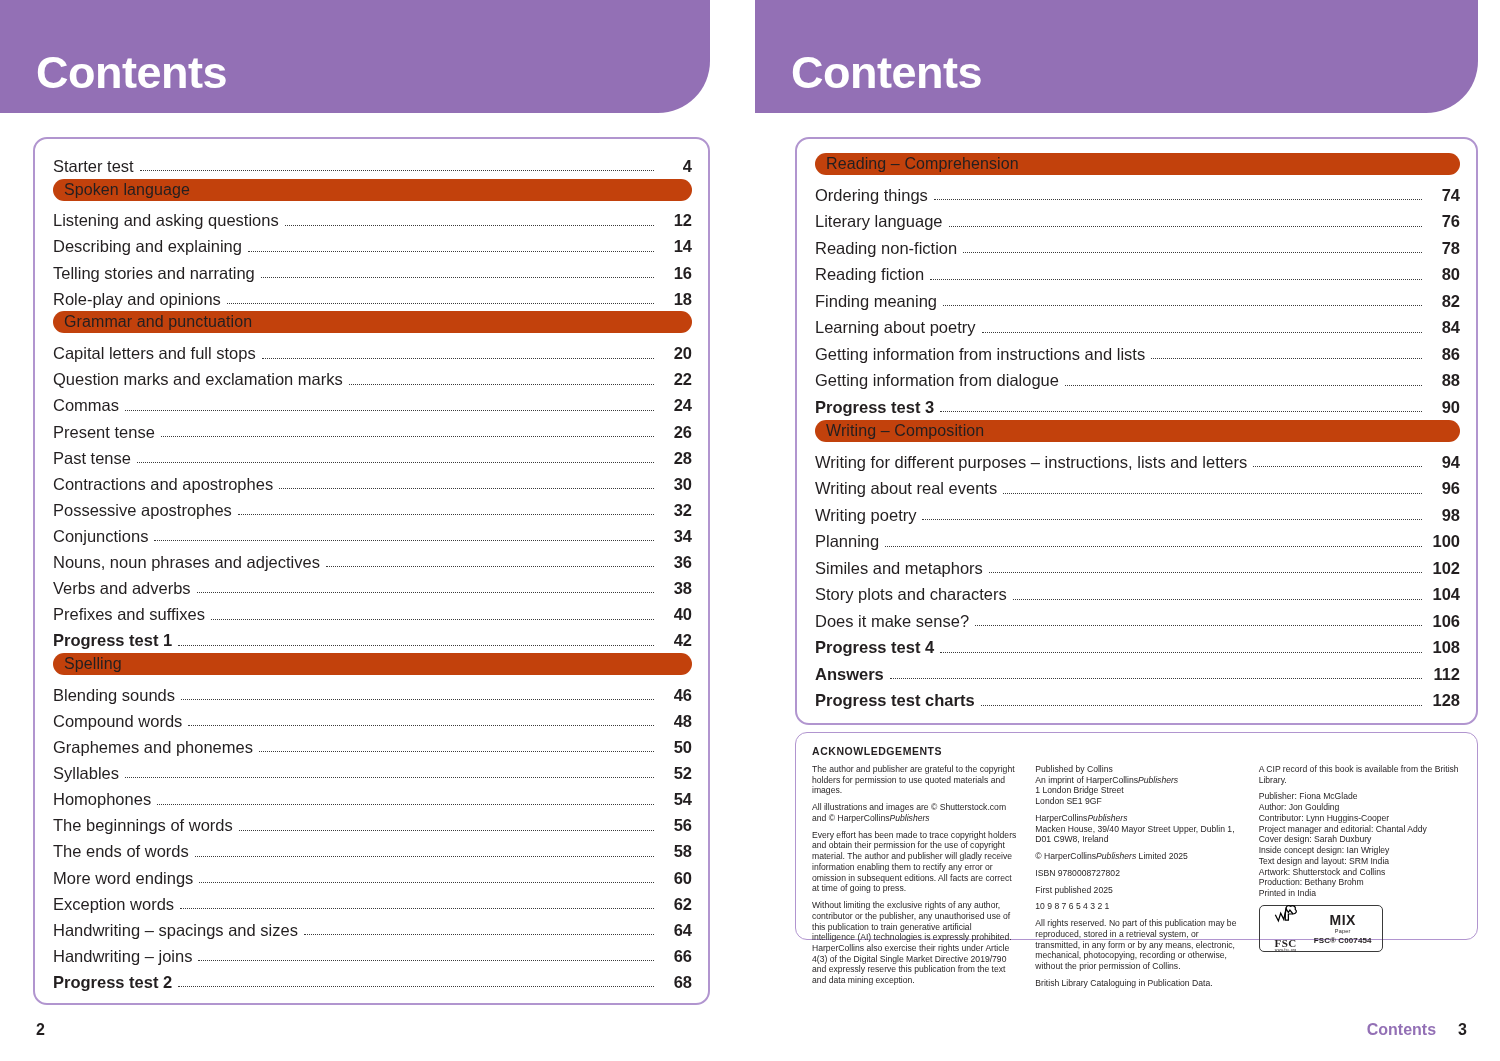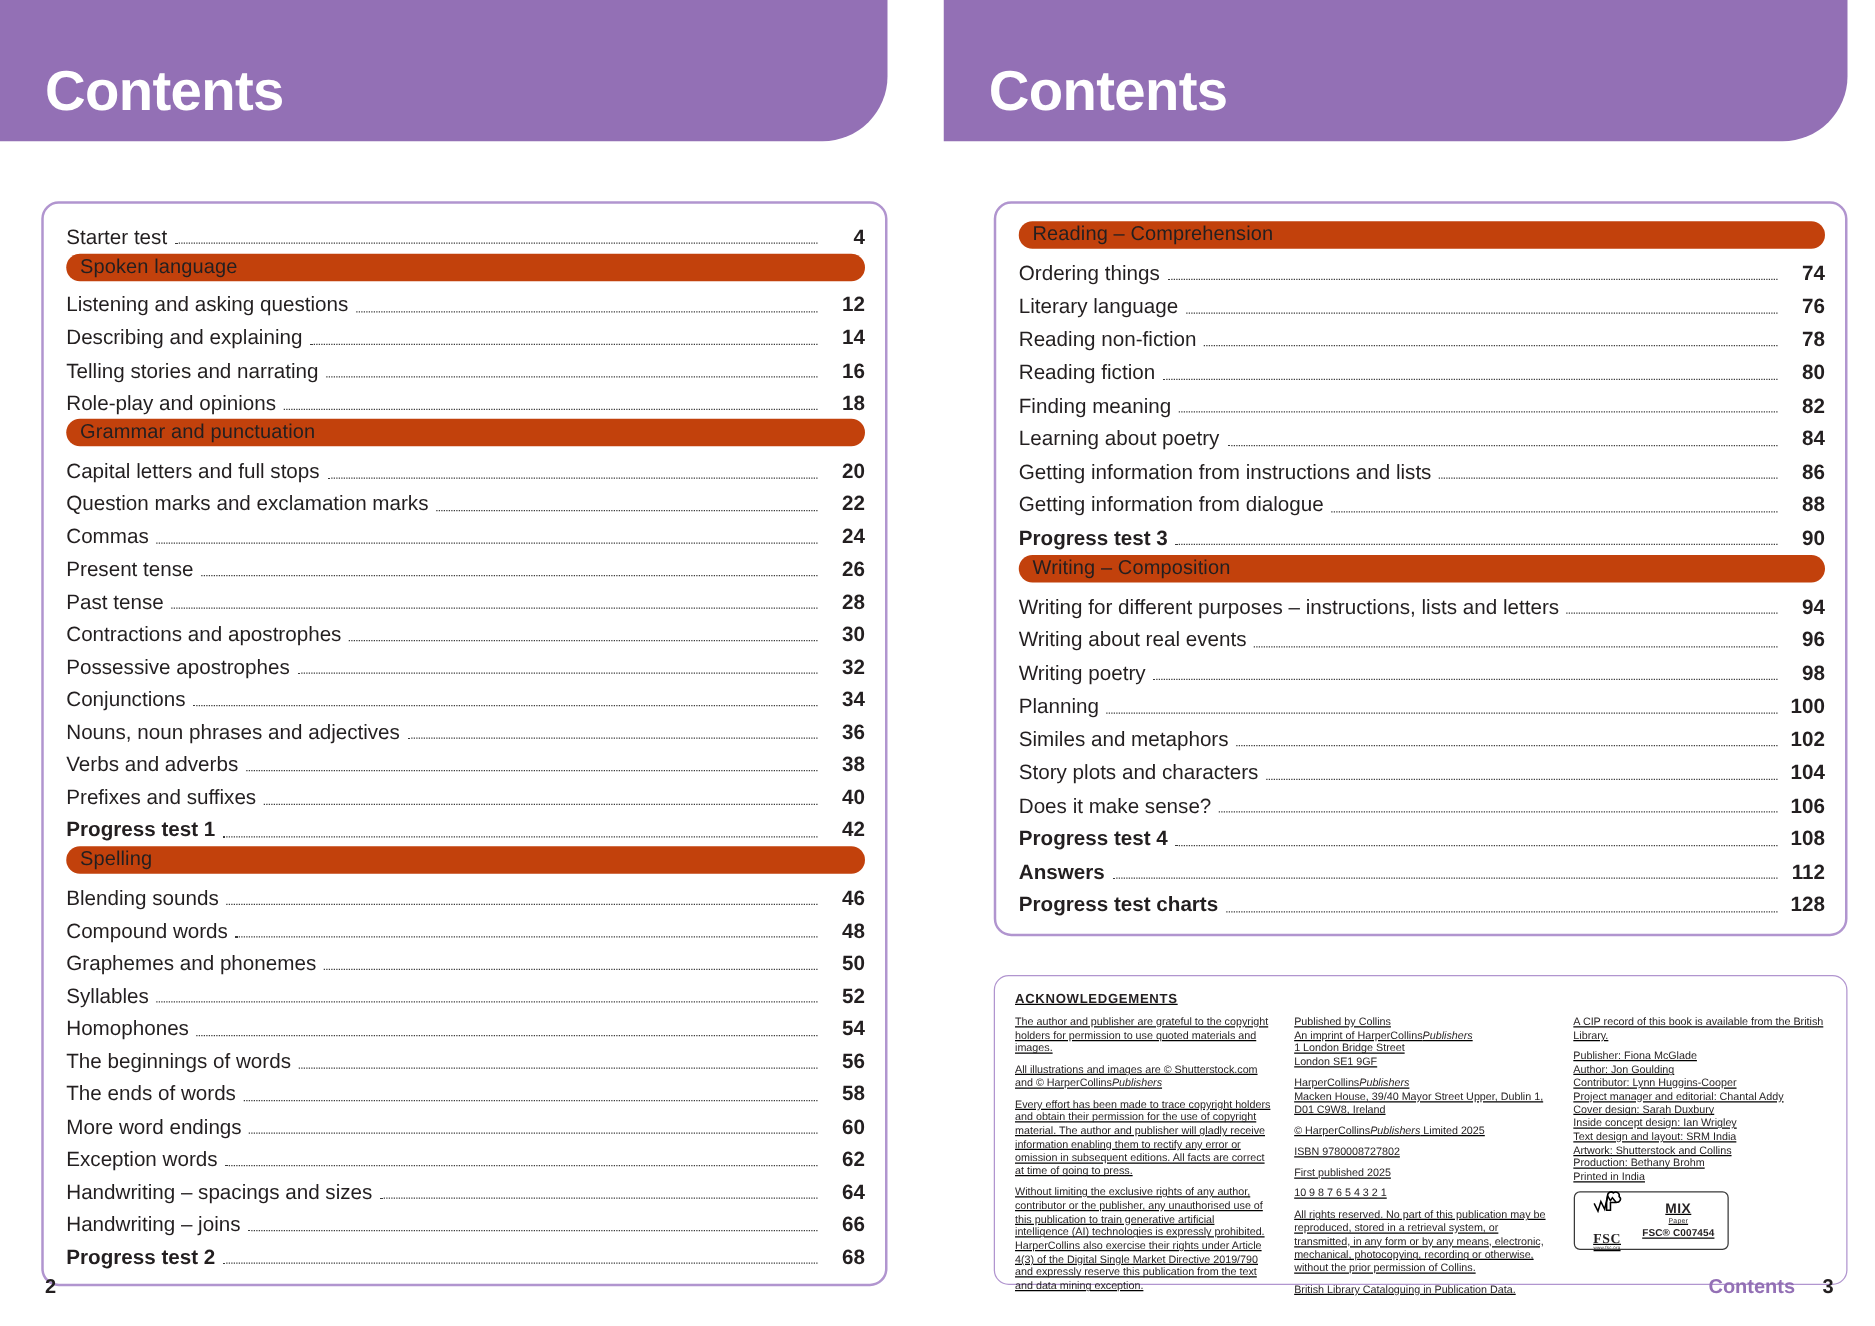--- a/index.html
+++ b/index.html
@@ -53,21 +53,20 @@
     line-height: 1;
   }
 
   
   .toc-card {
     position: absolute;
     border: 2px solid #b195cf;
     border-radius: 14px;
     box-sizing: border-box;
     background: #ffffff;
-    margin-top: 24px;
   }
   .page-left .toc-card {
     left: 33px;
     top: 137px;
     width: 677px;
     height: 868px;
     padding: 10px 16px 10px 18px;
   }
   .page-right .toc-card {
     left: 45px;
@@ -123,29 +122,28 @@
     font-weight: normal;
     font-size: 16px;
     color: #231f20;
     letter-spacing: 0.1px;
   }
 
   
   .ack-card {
     position: absolute;
     left: 45px;
-    top: 780px;
+    top: 732px;
     width: 683px;
-    height: 248px;
+    height: 208px;
     box-sizing: border-box;
     border: 1.6px solid #b195cf;
     border-radius: 12px;
     padding: 12px 14px 8px 16px;
     background: #ffffff;
-    text-decoration: underline;
   }
   .ack-title {
     font-size: 10.5px;
     font-weight: bold;
     letter-spacing: 0.55px;
     color: #231f20;
     margin-bottom: 7px;
   }
   .ack-cols {
     display: flex;
@@ -183,21 +181,21 @@
     letter-spacing: 0.5px;
     line-height: 1;
     margin-top: 14px;
   }
   .fsc-url { font-size: 3.6px; letter-spacing: 0.2px; line-height:1; }
   .fsc-right {
     flex: 1;
     text-align: center;
     line-height: 1.15;
   }
-  .fsc-mix { font-size: 11px; font-weight: bold; letter-spacing: 0.4px; }
+  .fsc-mix { font-size: 14px; font-weight: bold; letter-spacing: 0.4px; }
   .fsc-paper { font-size: 5.5px; letter-spacing: 0.2px; }
   .fsc-code { font-size: 8px; font-weight: bold; letter-spacing: 0.1px; margin-top: 2px; }
 
   
   .folio {
     position: absolute;
     bottom: 22px;
     font-size: 16px;
     font-weight: bold;
     color: #231f20;

